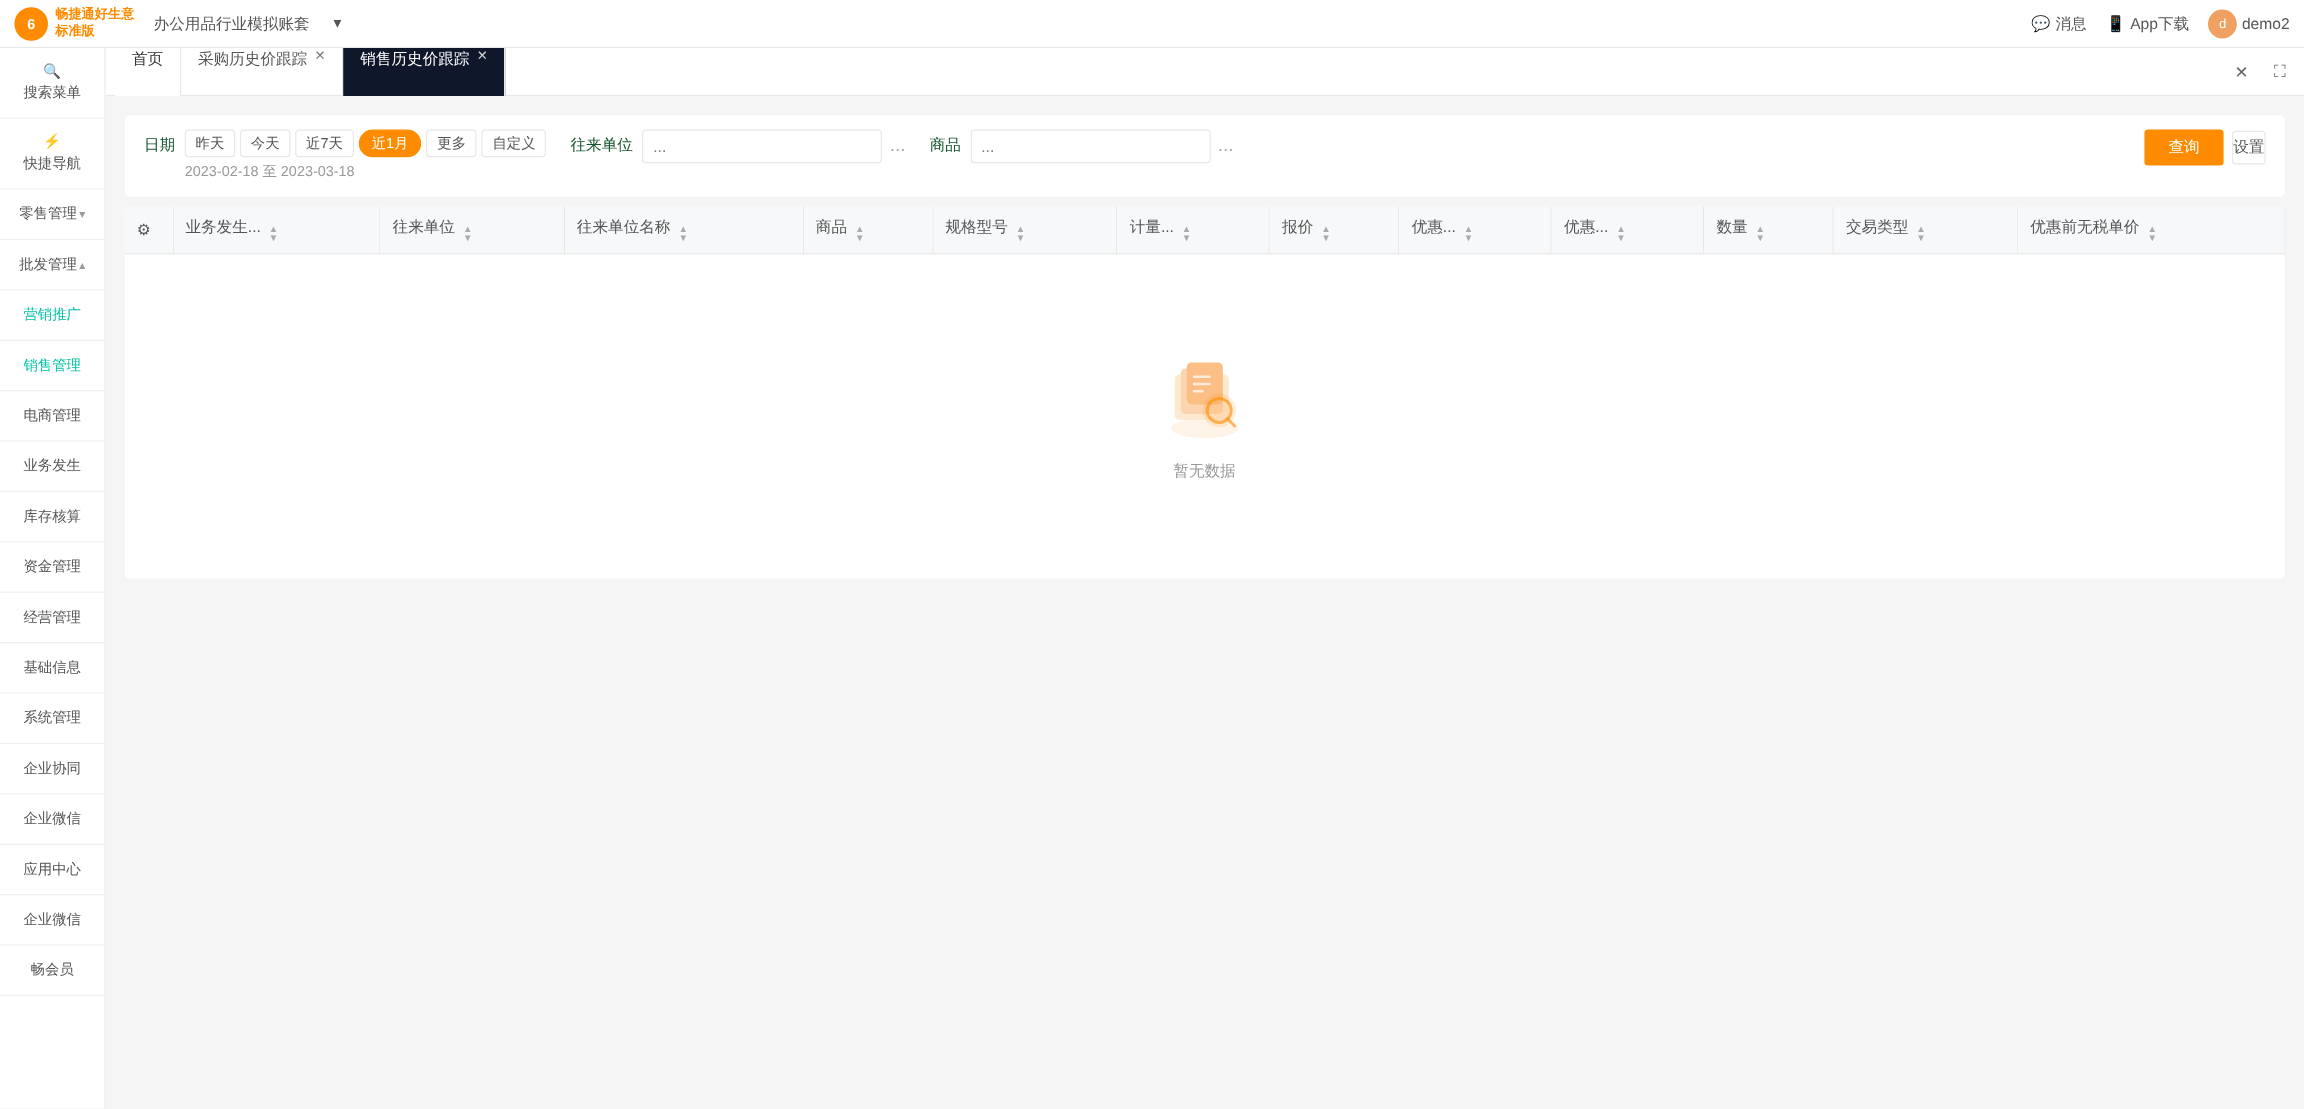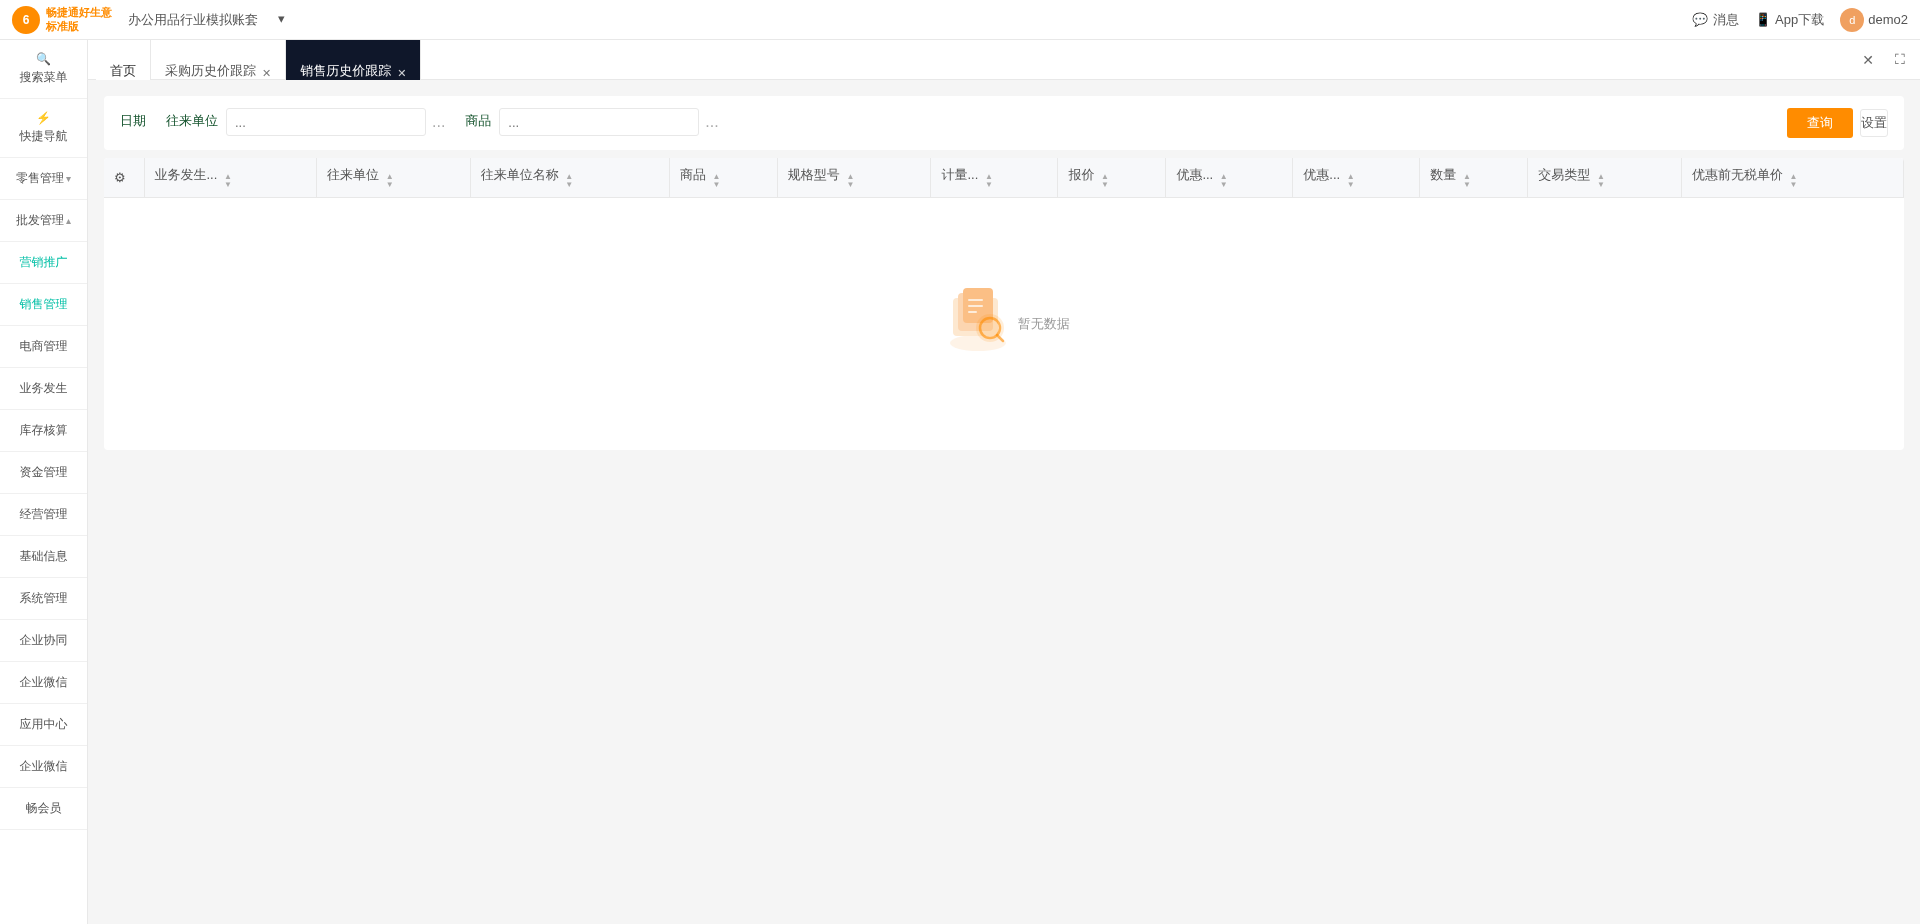--- a/index.html
+++ b/index.html
@@ -64,21 +64,21 @@
       display: flex;
       align-items: center;
       padding: 0 8px;
       gap: 0;
       flex-shrink: 0;
     }
     .tab {
       height: 40px;
       padding: 0 14px;
       display: flex;
-      align-items: flex-end;
+      align-items: flex-start;
       gap: 6px;
       font-size: 13px;
       color: #555;
       cursor: pointer;
       border-right: 1px solid #e8e8e8;
       white-space: nowrap;
     }
     .tab.home { background: #fff; color: #333; }
     .tab.active { background: #0f172a; color: #fff; }
     .tab .close-btn { font-size: 11px; opacity: 0.8; cursor: pointer; }
@@ -184,21 +184,21 @@
       color: #555;
       font-weight: normal;
       white-space: nowrap;
       position: relative;
     }
     .data-table th .sort-arrows { display: inline-flex; flex-direction: column; margin-left: 3px; }
     .data-table th .sort-arrows span { font-size: 8px; line-height: 1; color: #aaa; }
     .th-settings { width: 40px; text-align: center; }
     .empty-state {
       display: flex;
-      flex-direction: row;
+      flex-direction: column;
       align-items: center;
       justify-content: center;
       padding: 80px 0;
     }
     .empty-icon {
       width: 80px;
       height: 80px;
       margin-bottom: 12px;
     }
     .empty-text { color: #999; font-size: 13px; }
@@ -327,20 +327,31 @@
         <div class="tab-action-btn">⛶</div>
       </div>
     </div>
 
     <div class="page-content">
 
 
       <div class="filter-bar">
         <div class="filter-group">
           <span class="filter-label">日期</span>
+          <div class="filter-dates">
+            <div class="date-buttons">
+              <button class="date-btn">昨天</button>
+              <button class="date-btn">今天</button>
+              <button class="date-btn">近7天</button>
+              <button class="date-btn active">近1月</button>
+              <button class="date-btn">更多</button>
+              <button class="date-btn">自定义</button>
+            </div>
+            <div class="date-range">2023-02-18 至 2023-03-18</div>
+          </div>
         </div>
 
         <div class="filter-group">
           <span class="filter-label">往来单位</span>
           <div class="filter-input-group">
             <input type="text" class="filter-input" placeholder="..." style="">
             <span class="filter-dots">...</span>
           </div>
         </div>
 

